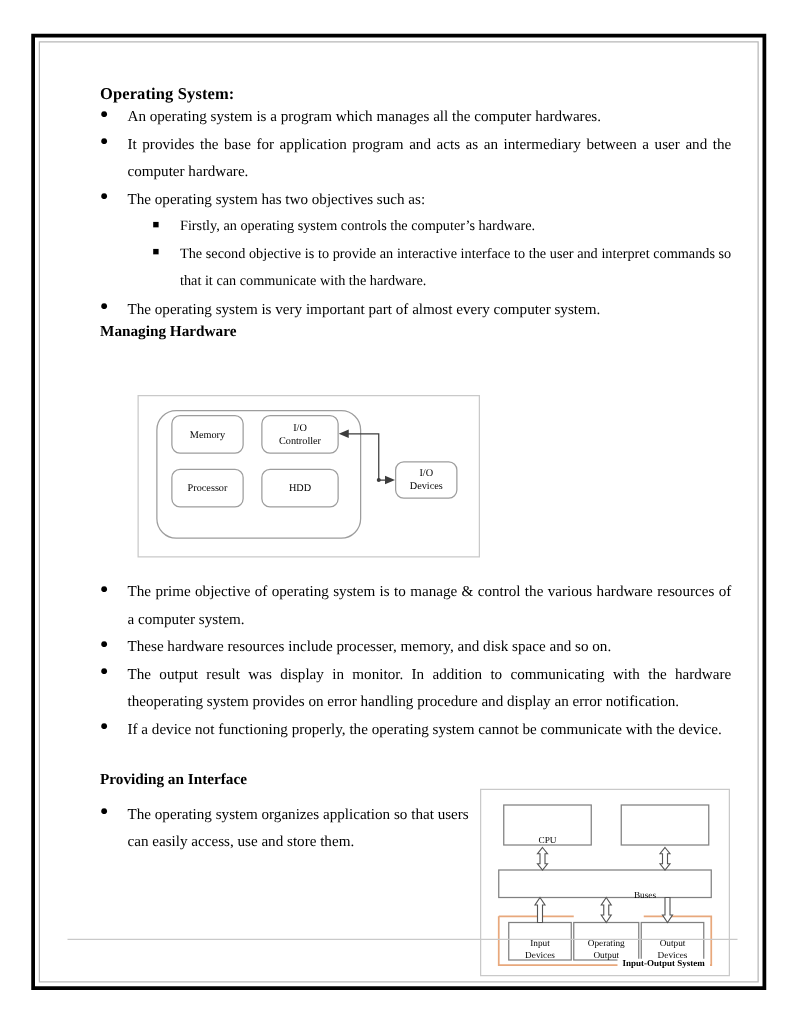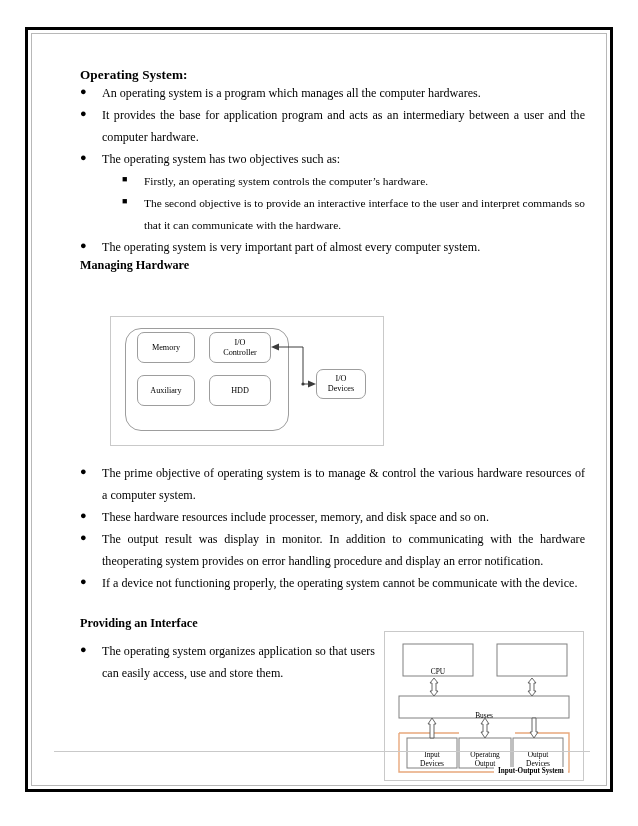--- a/index.html
+++ b/index.html
@@ -241,21 +241,21 @@
         </div>
 
         <div class="d1-box d1-iocontrol">
           <span>
             <span>I/O</span><br>
             <span>Controller</span>
           </span>
         </div>
 
         <div class="d1-box d1-processor">
-          <span>Auxiliary</span>
+          <span>Processor</span>
         </div>
 
         <div class="d1-box d1-hdd">
           <span>HDD</span>
         </div>
 
         <div class="d1-iodevices">
           <span>
             <span>I/O</span><br>
             <span>Devices</span>
@@ -323,21 +323,21 @@
           <path d="M 47 86 L 51 92 L 49 92 L 49 106 L 45 106 L 45 92 L 43 92 Z" fill="#ffffff" stroke="#555555" stroke-width="0.9"></path>
 
           <path d="M 100 86 L 104 92 L 102 92 L 102 100 L 104 100 L 100 106 L 96 100 L 98 100 L 98 92 L 96 92 Z" fill="#ffffff" stroke="#555555" stroke-width="0.9"></path>
 
           <path d="M 151 86 L 151 100 L 153 100 L 149 106 L 145 100 L 147 100 L 147 86 Z" fill="#ffffff" stroke="#555555" stroke-width="0.9"></path>
         </svg>
 
         <div class="d2-label" style="left:18px; top:12px; width:70px; height:32px;">
           <span>CPU</span>
         </div>
-        <div class="d2-label" style="left:14px; top:64px; width:170px; height:24px;">
+        <div class="d2-label" style="left:14px; top:64px; width:170px; height:24px;padding-left:32px;">
           <span>Buses</span>
         </div>
 
         <div class="d2-label" style="left:22px; top:106px; width:50px; height:30px;">
           <span>
             <span>Input</span><br>
             <span>Devices</span>
           </span>
         </div>
         <div class="d2-label" style="left:74px; top:106px; width:52px; height:30px;">

